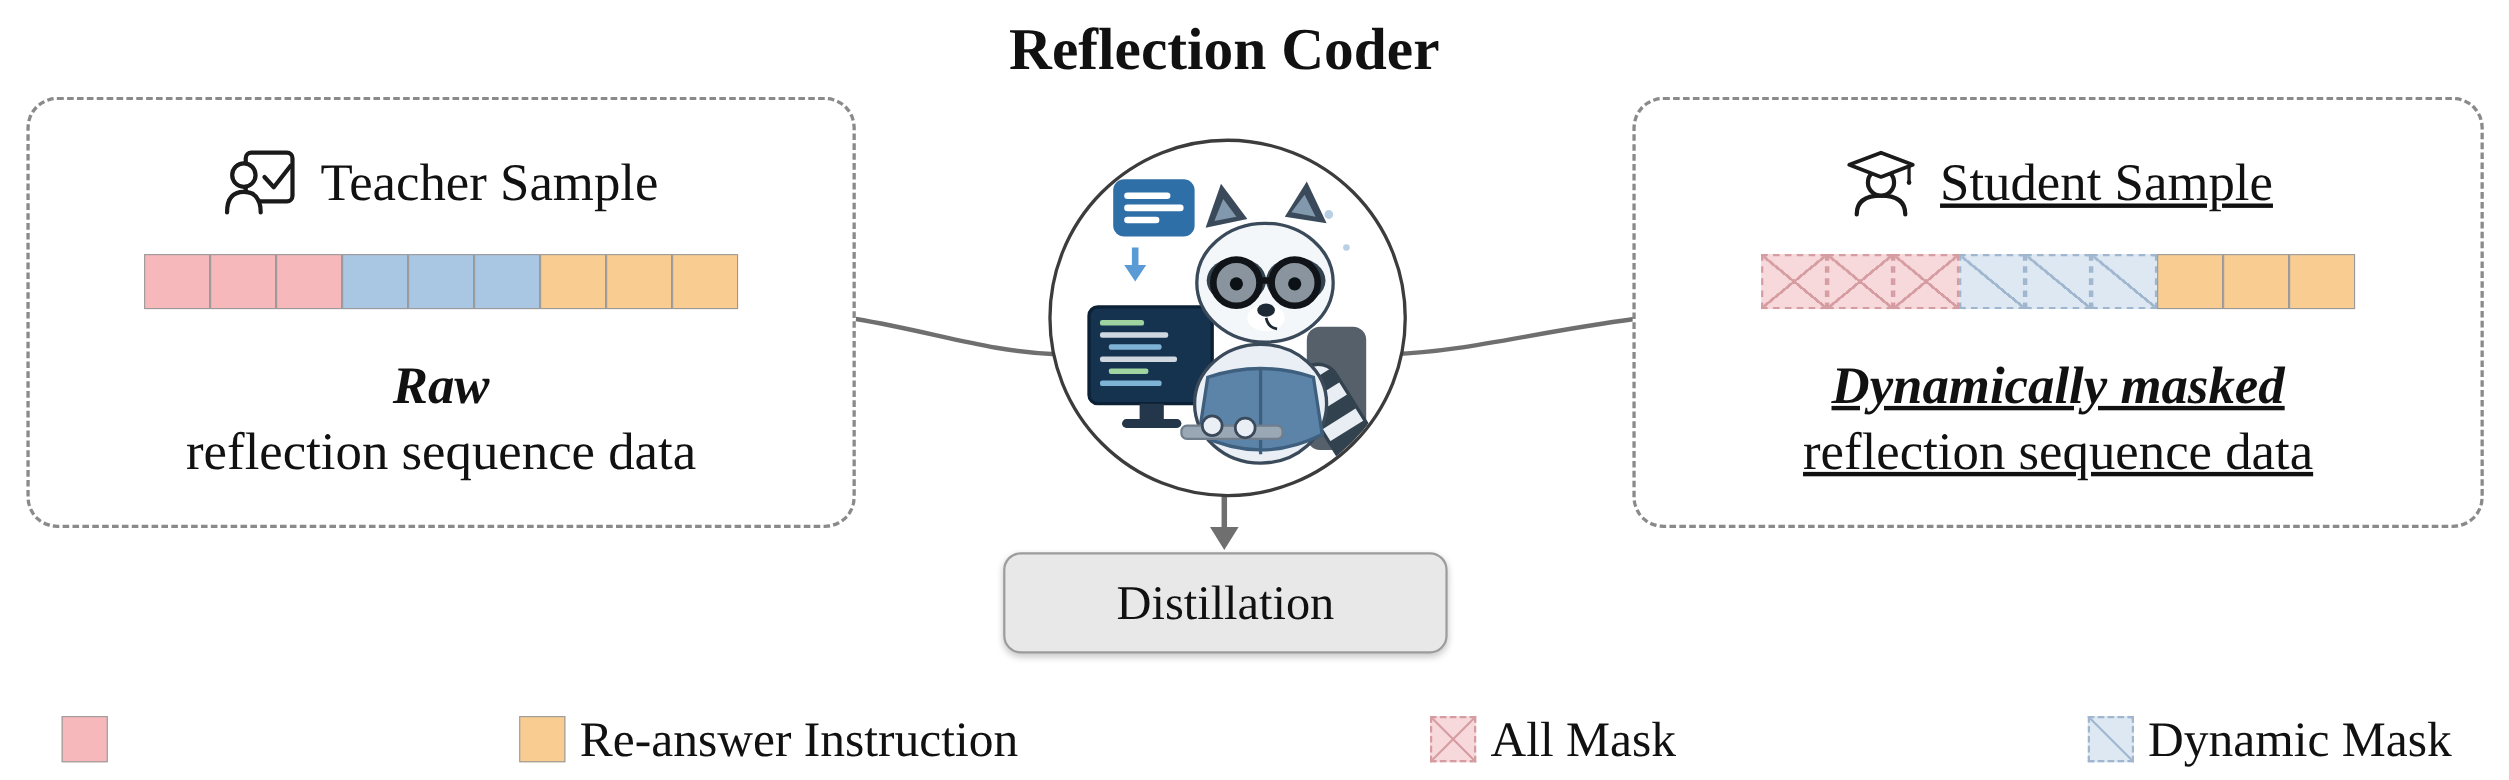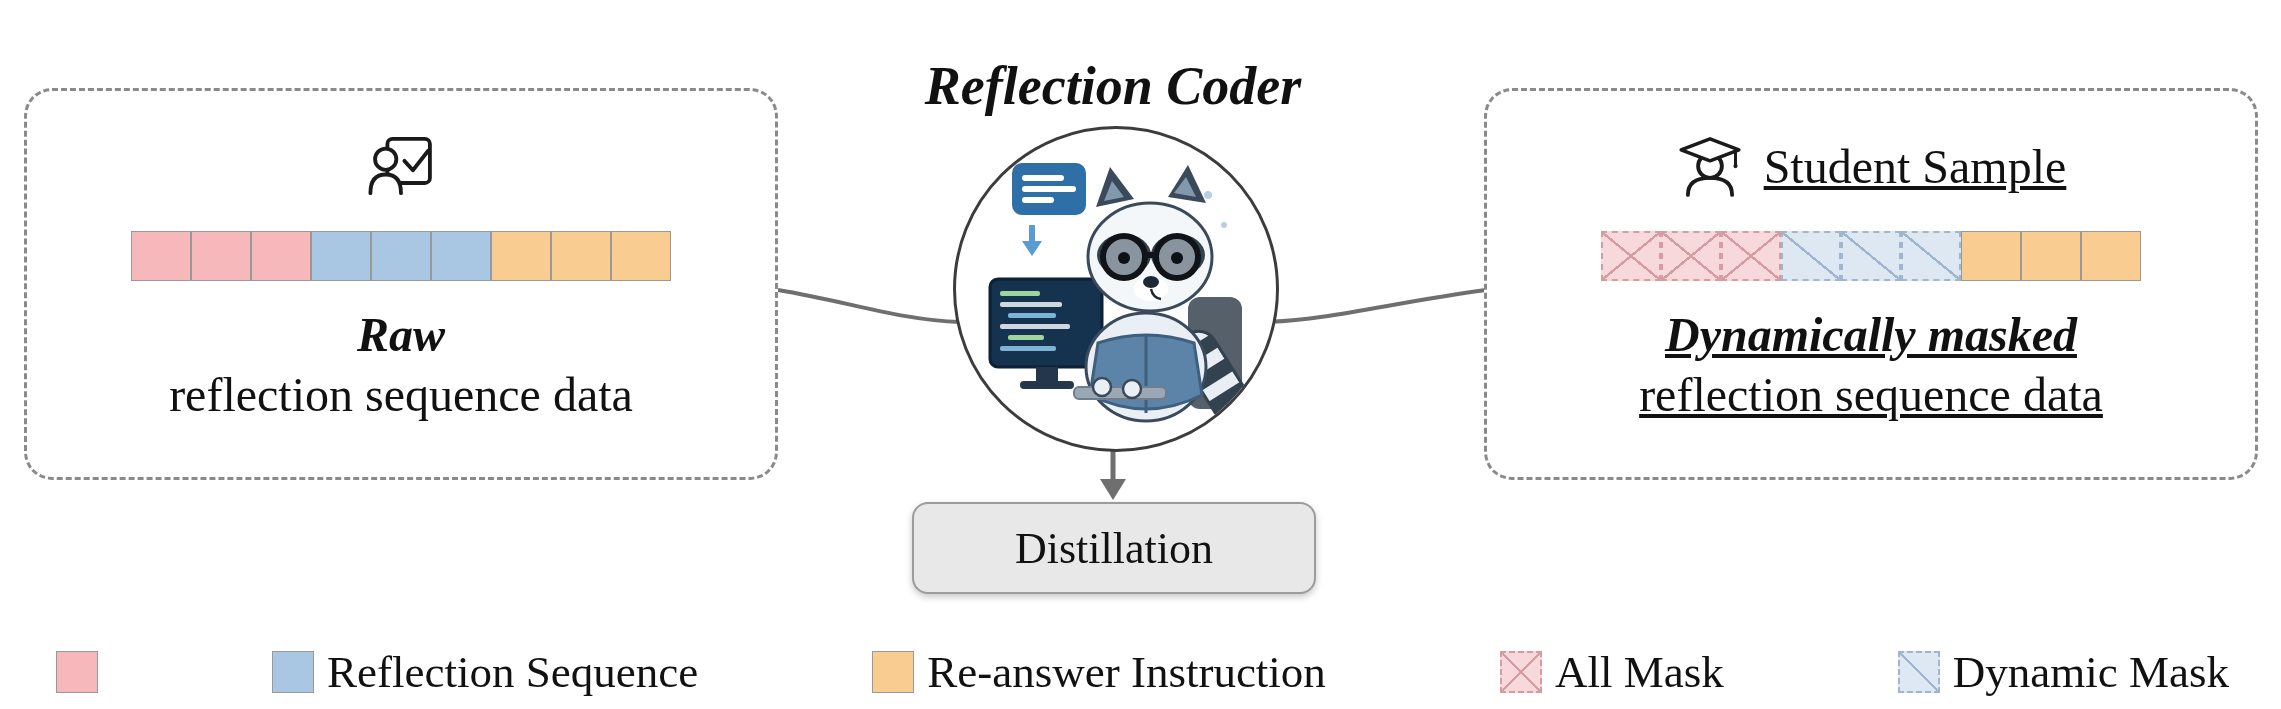--- a/index.html
+++ b/index.html
@@ -5,21 +5,21 @@
   html,body { margin:0; padding:0; background:#ffffff; }
   .canvas {
     position:relative; width:2281px; height:709px; overflow:hidden;
     font-family:"Liberation Serif","DejaVu Serif",serif; color:#111;
     background:#ffffff;
   }
   .connectors { position:absolute; left:0; top:0; width:2281px; height:709px; z-index:1; pointer-events:none; }
 
   .title {
     position:absolute; left:1113px; top:14px; transform:translateX(-50%);
-    font-size:54px; font-weight:bold; font-style:italic; white-space:nowrap; z-index:2;margin-top:41px;
+    font-size:54px; font-weight:bold; white-space:nowrap; z-index:2;
   }
 
   .panel {
     position:absolute; top:88px; height:392px; box-sizing:border-box;
     border:3px dashed var(--c-panel_border,#8a8a8a); border-radius:28px;
     display:flex; flex-direction:column; align-items:center; padding-top:40px; z-index:2;
     background:#fff;
   }
   .panel.left  { left:24px;   width:754px; }
   .panel.right { left:1484px; width:774px;text-decoration:underline; }
@@ -42,21 +42,21 @@
       linear-gradient(to bottom right, transparent calc(50% - 1.2px), var(--c-mask_line_pink,#D59CA1) calc(50% - 1.2px), var(--c-mask_line_pink,#D59CA1) calc(50% + 1.2px), transparent calc(50% + 1.2px));
     border:2px dashed var(--c-mask_line_pink,#D59CA1);
   }
   .sq-dynamic_mask {
     background-color:var(--c-dynamic_mask,#DDE8F3);
     background-image:
       linear-gradient(to top right, transparent calc(50% - 1.2px), var(--c-mask_line_blue,#9FB6CE) calc(50% - 1.2px), var(--c-mask_line_blue,#9FB6CE) calc(50% + 1.2px), transparent calc(50% + 1.2px));
     border:2px dashed var(--c-mask_line_blue,#9FB6CE);
   }
 
-  .caption { margin-top:24px; text-align:center; font-size:48px; line-height:1.25; }
+  .caption { margin-top:40px; text-align:center; font-size:48px; line-height:1.25; }
   .caption .em { display:block; font-weight:bold; font-style:italic; }
   .caption .cap-line { display:block; }
 
   .mascot {
     position:absolute; left:953px; top:126px; width:320px; height:320px;
     border:3px solid #3c3c3c; border-radius:50%; background:#fff; z-index:3; overflow:hidden;
   }
   .mascot svg { width:100%; height:100%; display:block; }
 
   .distill {
@@ -87,20 +87,21 @@
   <div class="title">Reflection Coder</div>
 
   <div class="panel left">
     <div class="panel-header">
       <svg class="hdr-icon" viewBox="0 0 80 80">
         <rect x="24" y="8" width="50" height="52" rx="6" fill="none" stroke="#1a1a1a" stroke-width="4.5"></rect>
         <polyline points="44,34 54,45 72,22" fill="none" stroke="#1a1a1a" stroke-width="4.5" stroke-linecap="round" stroke-linejoin="round"></polyline>
         <circle cx="22" cy="32" r="12.5" fill="#fff" stroke="#1a1a1a" stroke-width="4.5"></circle>
         <path d="M 4 72 Q 4 50 22 50 Q 40 50 40 72" fill="#fff" stroke="#1a1a1a" stroke-width="4.5" stroke-linecap="round"></path>
       </svg>
+      <span class="hdr-text">Teacher Sample</span>
     </div>
     <div class="seq">
         <div class="sq sq-reflection_instruction"></div>
         <div class="sq sq-reflection_instruction"></div>
         <div class="sq sq-reflection_instruction"></div>
         <div class="sq sq-reflection_sequence"></div>
         <div class="sq sq-reflection_sequence"></div>
         <div class="sq sq-reflection_sequence"></div>
         <div class="sq sq-reanswer_instruction"></div>
         <div class="sq sq-reanswer_instruction"></div>
@@ -205,24 +206,20 @@
     </div>
   </div>
 
   <div class="distill">Distillation</div>
 
   <div class="legend">
       <div class="legend-item">
         <span class="sq legend-sq sq-reflection_instruction"></span>
       </div>
       <div class="legend-item">
-        <span class="sq legend-sq sq-reflection_sequence"></span>
-        <span>Reflection Sequence</span>
-      </div>
-      <div class="legend-item">
         <span class="sq legend-sq sq-reanswer_instruction"></span>
         <span>Re-answer Instruction</span>
       </div>
       <div class="legend-item">
         <span class="sq legend-sq sq-all_mask"></span>
         <span>All Mask</span>
       </div>
       <div class="legend-item">
         <span class="sq legend-sq sq-dynamic_mask"></span>
         <span>Dynamic Mask</span>

